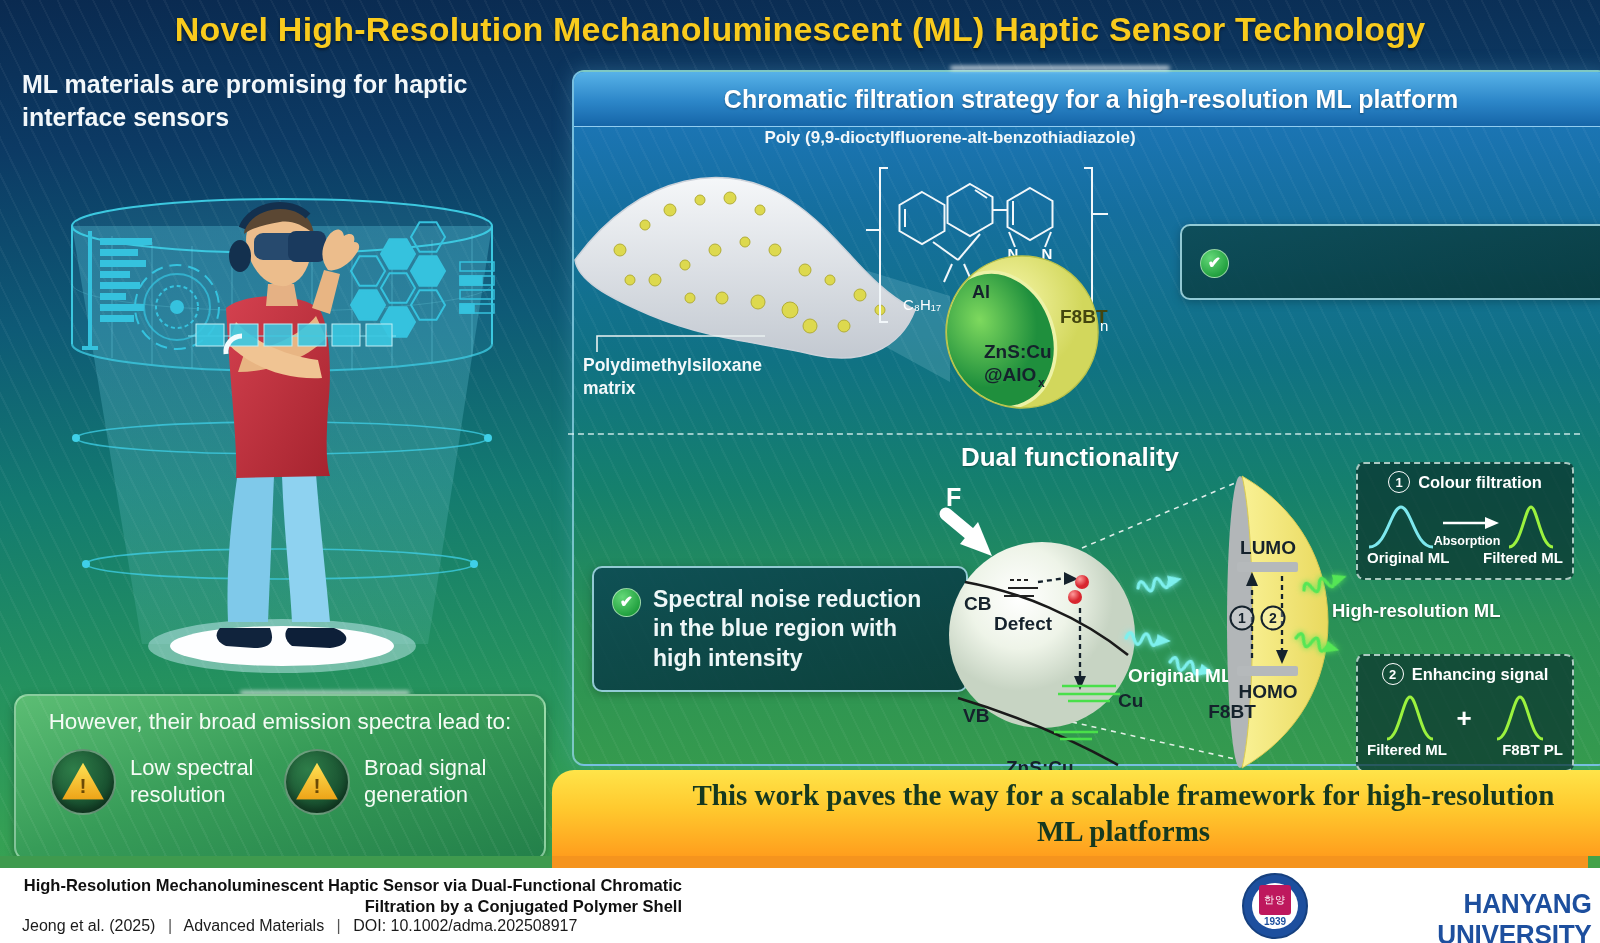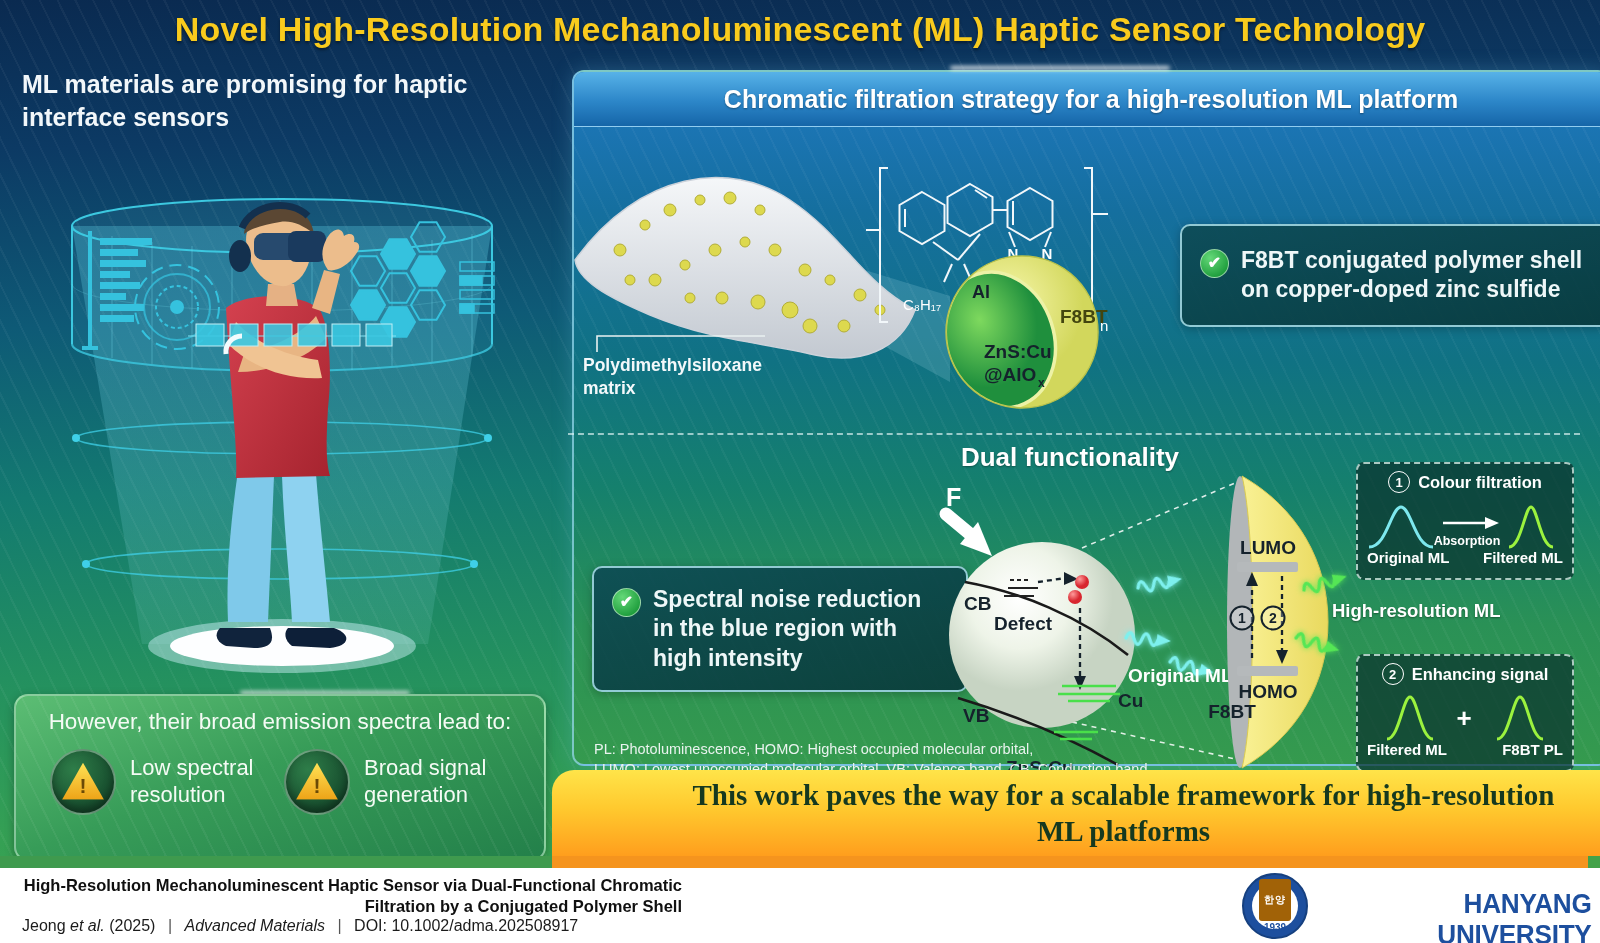--- a/index.html
+++ b/index.html
@@ -72,26 +72,26 @@
     font-family:"Liberation Serif",serif;color:#16391f;font-size:29px;font-weight:bold;line-height:1.25;text-align:center;}
 
   .strip{top:856px;height:12px;}
   .strip-g{left:0;width:552px;background:#3f9a4e;}
   .strip-o{left:552px;width:1036px;background:#f5941e;}
   .strip-g2{left:1588px;width:12px;background:#44a249;}
 
   .footer{left:0;top:868px;width:1600px;height:75px;background:#ffffff;text-align:right;}
   .paper-title{position:absolute;left:22px;top:7px;width:660px;font-size:16.5px;font-weight:bold;color:#101010;line-height:1.25;}
   .paper-meta{position:absolute;left:22px;top:49px;font-size:16px;color:#1b1b1b;}
-  .paper-meta .it{font-style:italic;}
+  .paper-meta .it{}
   .paper-meta .sep{margin:0 8px;color:#555;}
   .seal{position:absolute;left:1242px;top:5px;width:62px;height:62px;border-radius:50%;
     background:radial-gradient(circle,#1d4f9e 0 100%);display:flex;align-items:center;justify-content:center;border:2px solid #16407f;}
   .seal-inner{width:46px;height:46px;border-radius:50%;background:#fff;display:flex;flex-direction:column;align-items:center;justify-content:center;gap:1px;}
-  .seal-box{background:#a16207;color:#fff;font-size:10px;font-weight:bold;padding:14px 5px;border-radius:3px;letter-spacing:1px;}
+  .seal-box{background:#be185d;color:#fff;font-size:10px;font-weight:normal;padding:8px 5px;border-radius:3px;letter-spacing:1px;}
   .seal-year{color:#1d4f9e;font-size:10px;font-weight:bold;}
   .uni-name{position:absolute;left:1318px;top:21px;font-size:27px;font-weight:bold;color:#1d4f9e;letter-spacing:-.3px;transform:scaleX(.97);transform-origin:left;}
 
   
   #sq path{fill:none;stroke:currentColor;stroke-width:3.4;stroke-linecap:round;}
   #sq polygon{fill:currentColor;}
   .glow{filter:drop-shadow(0 0 3px currentColor);}
   .dark-lbl{fill:#15222c;font-weight:bold;}
   .white-lbl{fill:#ffffff;font-weight:bold;}
   .chem-line{stroke:#f2f7fa;stroke-width:2;fill:none;}
@@ -107,20 +107,21 @@
 
   <div class="abs title">Novel High-Resolution Mechanoluminescent (ML) Haptic Sensor Technology</div>
   <div class="abs intro">ML materials are promising for haptic interface sensors</div>
 
   <div class="abs main-panel">
     <div class="panel-head">Chromatic filtration strategy for a high-resolution ML platform</div>
   </div>
   <div class="glint" style="left:950px;top:66px;width:220px;"></div>
   <div class="glint" style="left:240px;top:691px;width:170px;"></div>
 
+  <div class="abs polymer-label">Poly (9,9-dioctylfluorene-alt-benzothiadiazole)</div>
 
   <svg class="abs" style="left:560px;top:130px;pointer-events:none;" width="630" height="310" viewBox="0 0 630 310">
     <defs>
       <linearGradient id="flg" x1="0" y1="0" x2="0" y2="1">
         <stop offset="0" stop-color="#f5f7f9"></stop>
           <stop offset="1" stop-color="#c3c9d1"></stop>
       </linearGradient>
       <radialGradient id="ylg" cx="40%" cy="32%">
           <stop offset="0" stop-color="#f8f8ad"></stop>
           <stop offset="1" stop-color="#d2d75c"></stop>
@@ -208,21 +209,20 @@
       <text x="424" y="251" font-size="19" class="dark-lbl">@AlO</text>
       <text x="478" y="257" font-size="12" class="dark-lbl">x</text>
       <text x="500" y="193" font-size="19" fill="#42450f" font-weight="bold">F8BT</text>
     </g>
   </svg>
 
   <div class="abs pdms-label">Polydimethylsiloxane matrix</div>
 
   <div class="abs featurebox feature1">
     <span class="check">✔</span>
-    <span>F8BT conjugated polymer shell on copper-doped zinc sulfide</span>
   </div>
 
   <div class="abs divider"></div>
   <div class="abs dual-head">Dual functionality</div>
 
   <div class="abs featurebox feature2">
     <span class="check">✔</span>
     <span>Spectral noise reduction in the blue region with high intensity</span>
   </div>
 
@@ -345,24 +345,20 @@
       <path d="M24,52 C36,52 40,10 47,10 C54,10 58,52 70,52" stroke="#9bf23e" stroke-width="3" fill="none"></path>
       <text x="101" y="40" text-anchor="middle" font-size="26" fill="#fff" font-weight="bold">+</text>
       <path d="M134,52 C146,52 150,10 157,10 C164,10 168,52 180,52" stroke="#9bf23e" stroke-width="3" fill="none"></path>
     </svg>
     <div class="dp-labels">
       <span>Filtered ML</span>
       <span>F8BT PL</span>
     </div>
   </div>
 
-  <div class="abs footnote">
-    <div>PL: Photoluminescence, HOMO: Highest occupied molecular orbital,</div>
-    <div>LUMO: Lowest unoccupied molecular orbital, VB: Valence band, CB: Conduction band</div>
-  </div>
 
   <svg class="abs" style="left:30px;top:176px;pointer-events:none;" width="510" height="512" viewBox="0 0 510 512">
     <defs>
       <linearGradient id="bmg" x1="0" y1="0" x2="0" y2="1">
         <stop offset="0" stop-color="rgba(95,210,232,.30)"></stop>
           <stop offset="1" stop-color="rgba(170,240,250,.10)"></stop>
       </linearGradient>
       <linearGradient id="shg" x1="0" y1="0" x2="1" y2="1">
         <stop offset="0" stop-color="#d4414f"></stop>
           <stop offset="1" stop-color="#a6242f"></stop>

